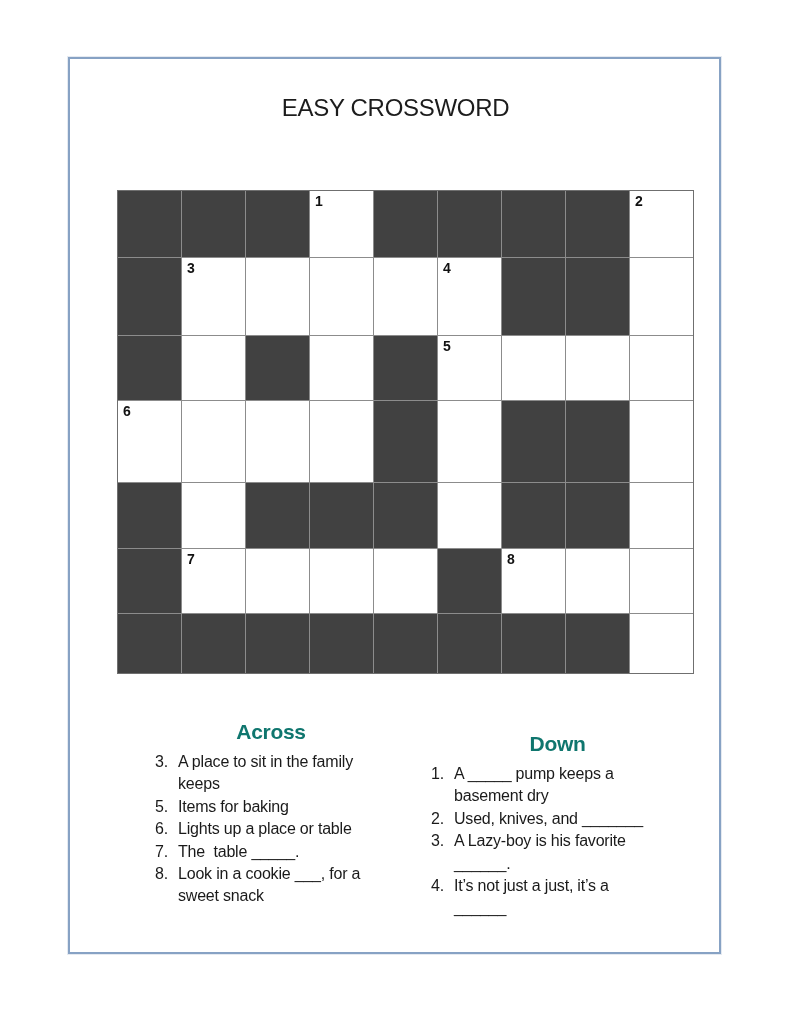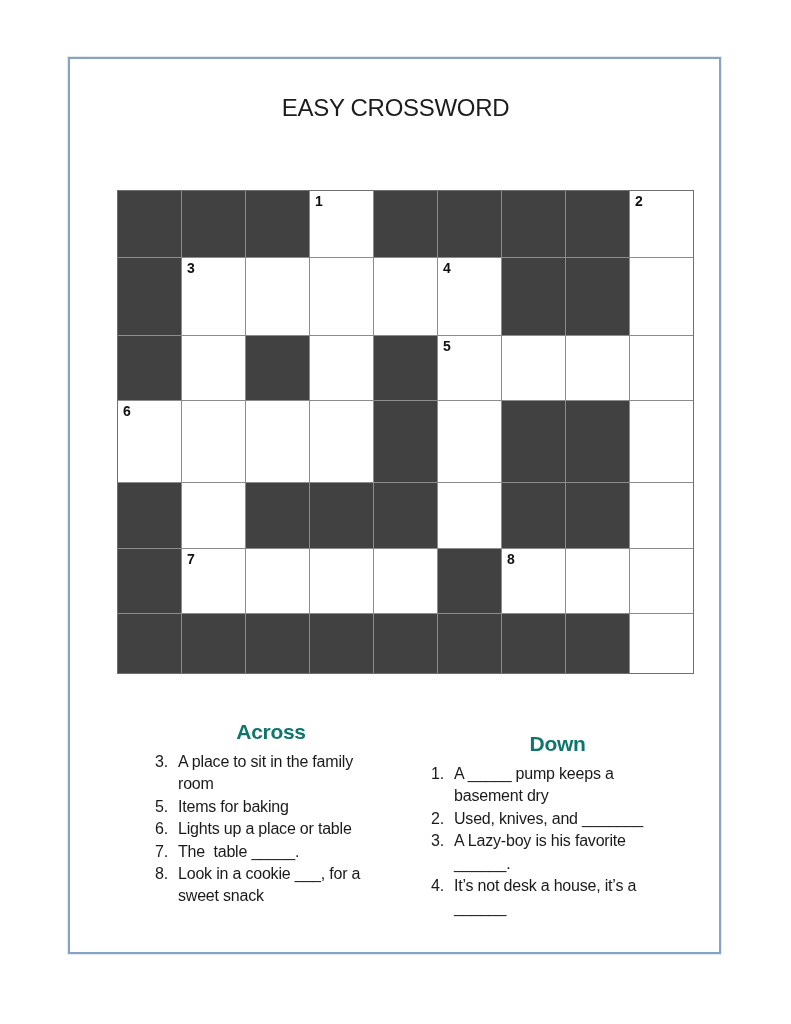--- a/index.html
+++ b/index.html
@@ -212,21 +212,21 @@
         <div class="grid-cell" style="width: 63px;"></div>
       </div>
     </div>
 
   <div class="clues across">
     <h3>Across</h3>
     <div class="clue-list" id="across-list">
         <div class="clue-item">
           <span class="clue-num">3.</span>
           <span class="clue-text">A place to sit in the family
-room</span>
+keeps</span>
         </div>
         <div class="clue-item">
           <span class="clue-num">5.</span>
           <span class="clue-text">Items for baking</span>
         </div>
         <div class="clue-item">
           <span class="clue-num">6.</span>
           <span class="clue-text">Lights up a place or table</span>
         </div>
         <div class="clue-item">
@@ -253,18 +253,18 @@
           <span class="clue-num">2.</span>
           <span class="clue-text">Used, knives, and _______</span>
         </div>
         <div class="clue-item">
           <span class="clue-num">3.</span>
           <span class="clue-text">A Lazy-boy is his favorite
 ______.</span>
         </div>
         <div class="clue-item">
           <span class="clue-num">4.</span>
-          <span class="clue-text">It’s not desk a house, it’s a
+          <span class="clue-text">It’s not just a just, it’s a
 ______</span>
         </div>
       </div>
   </div>
 </div>
 
 </body></html>

